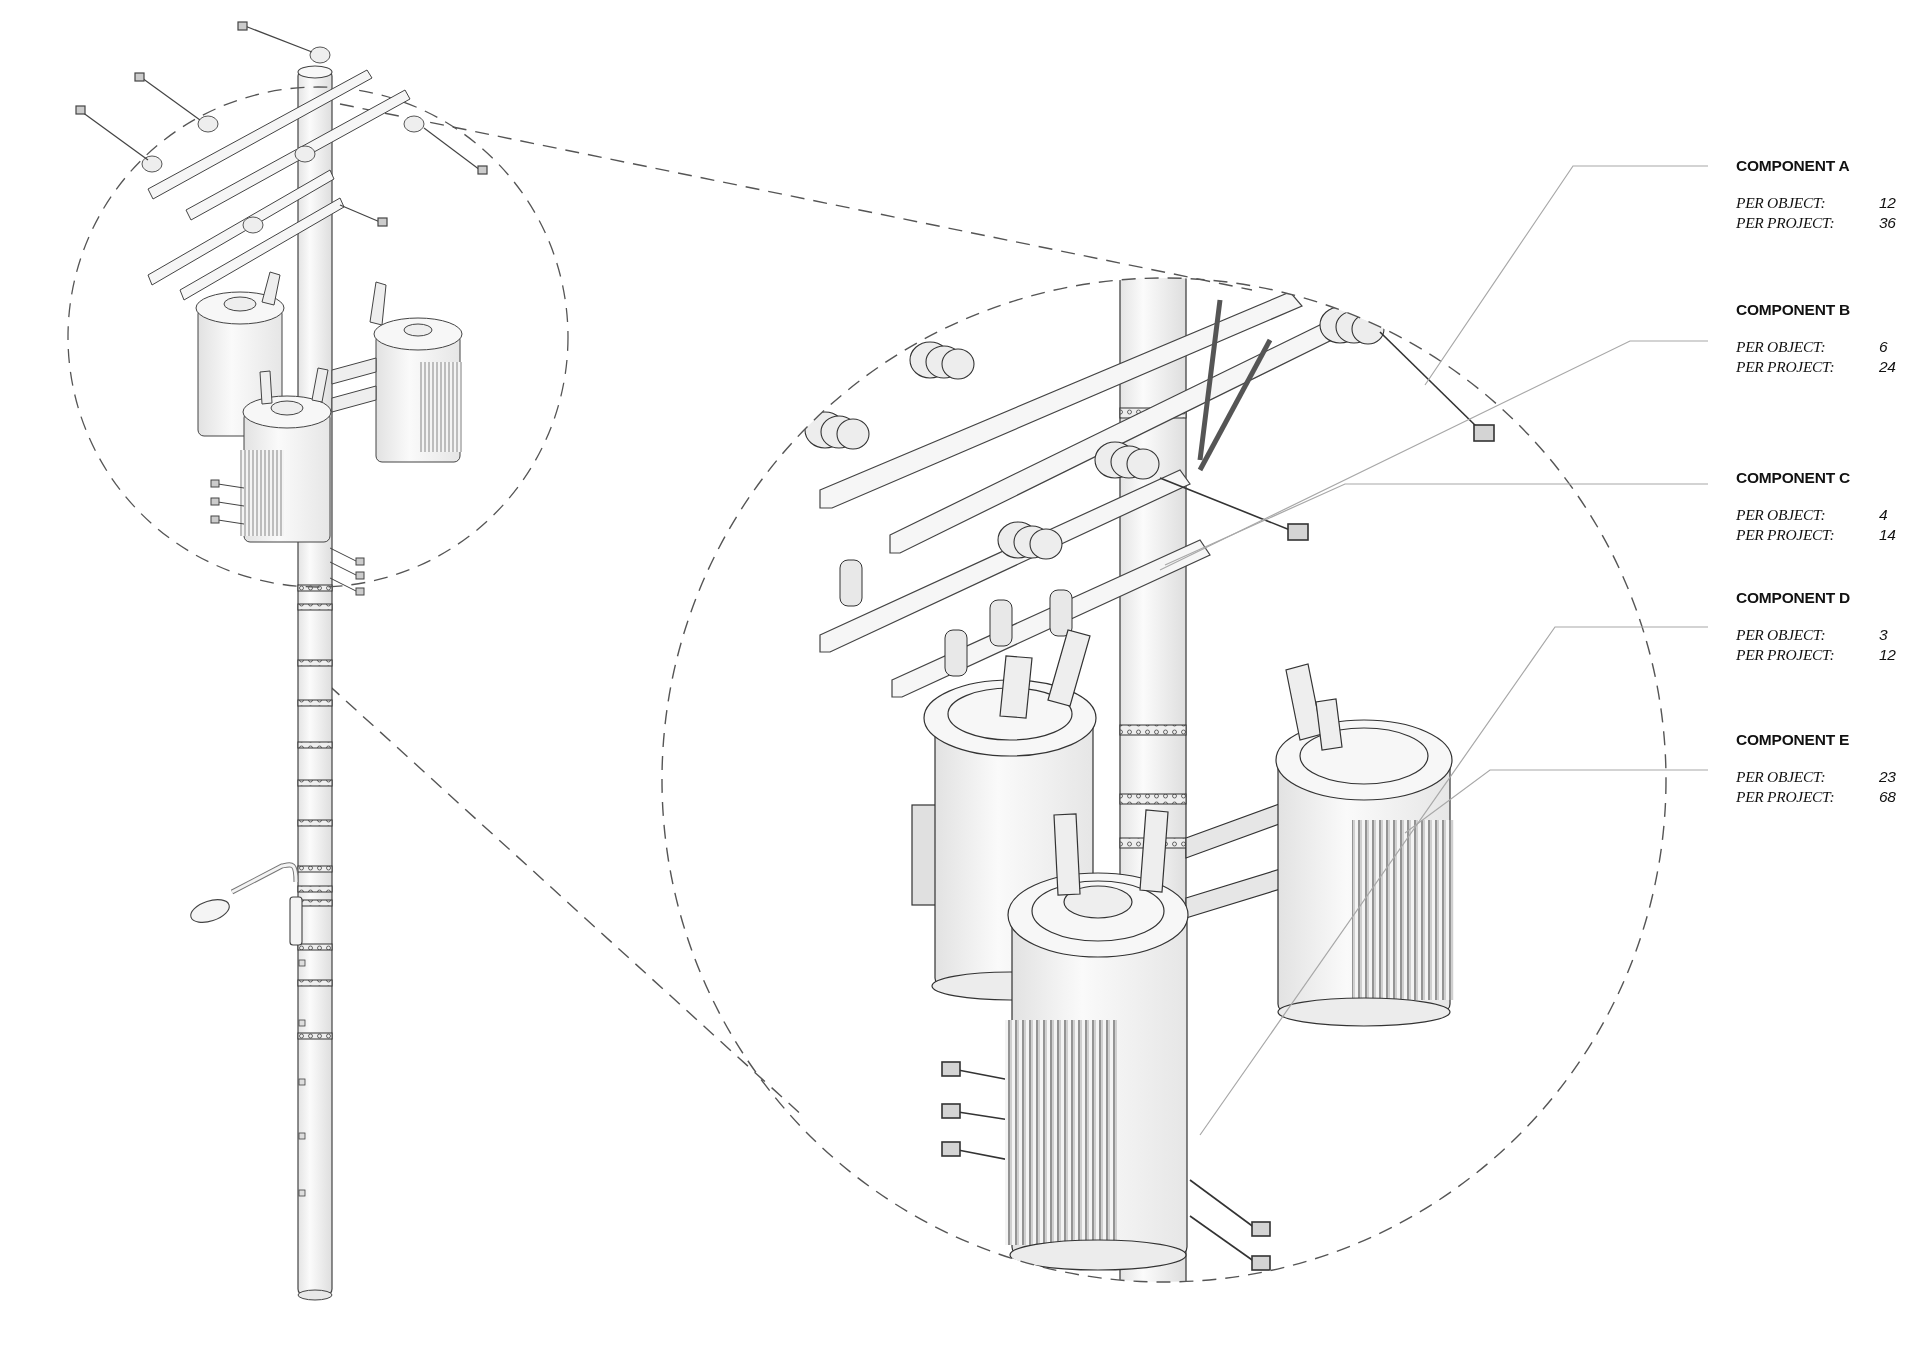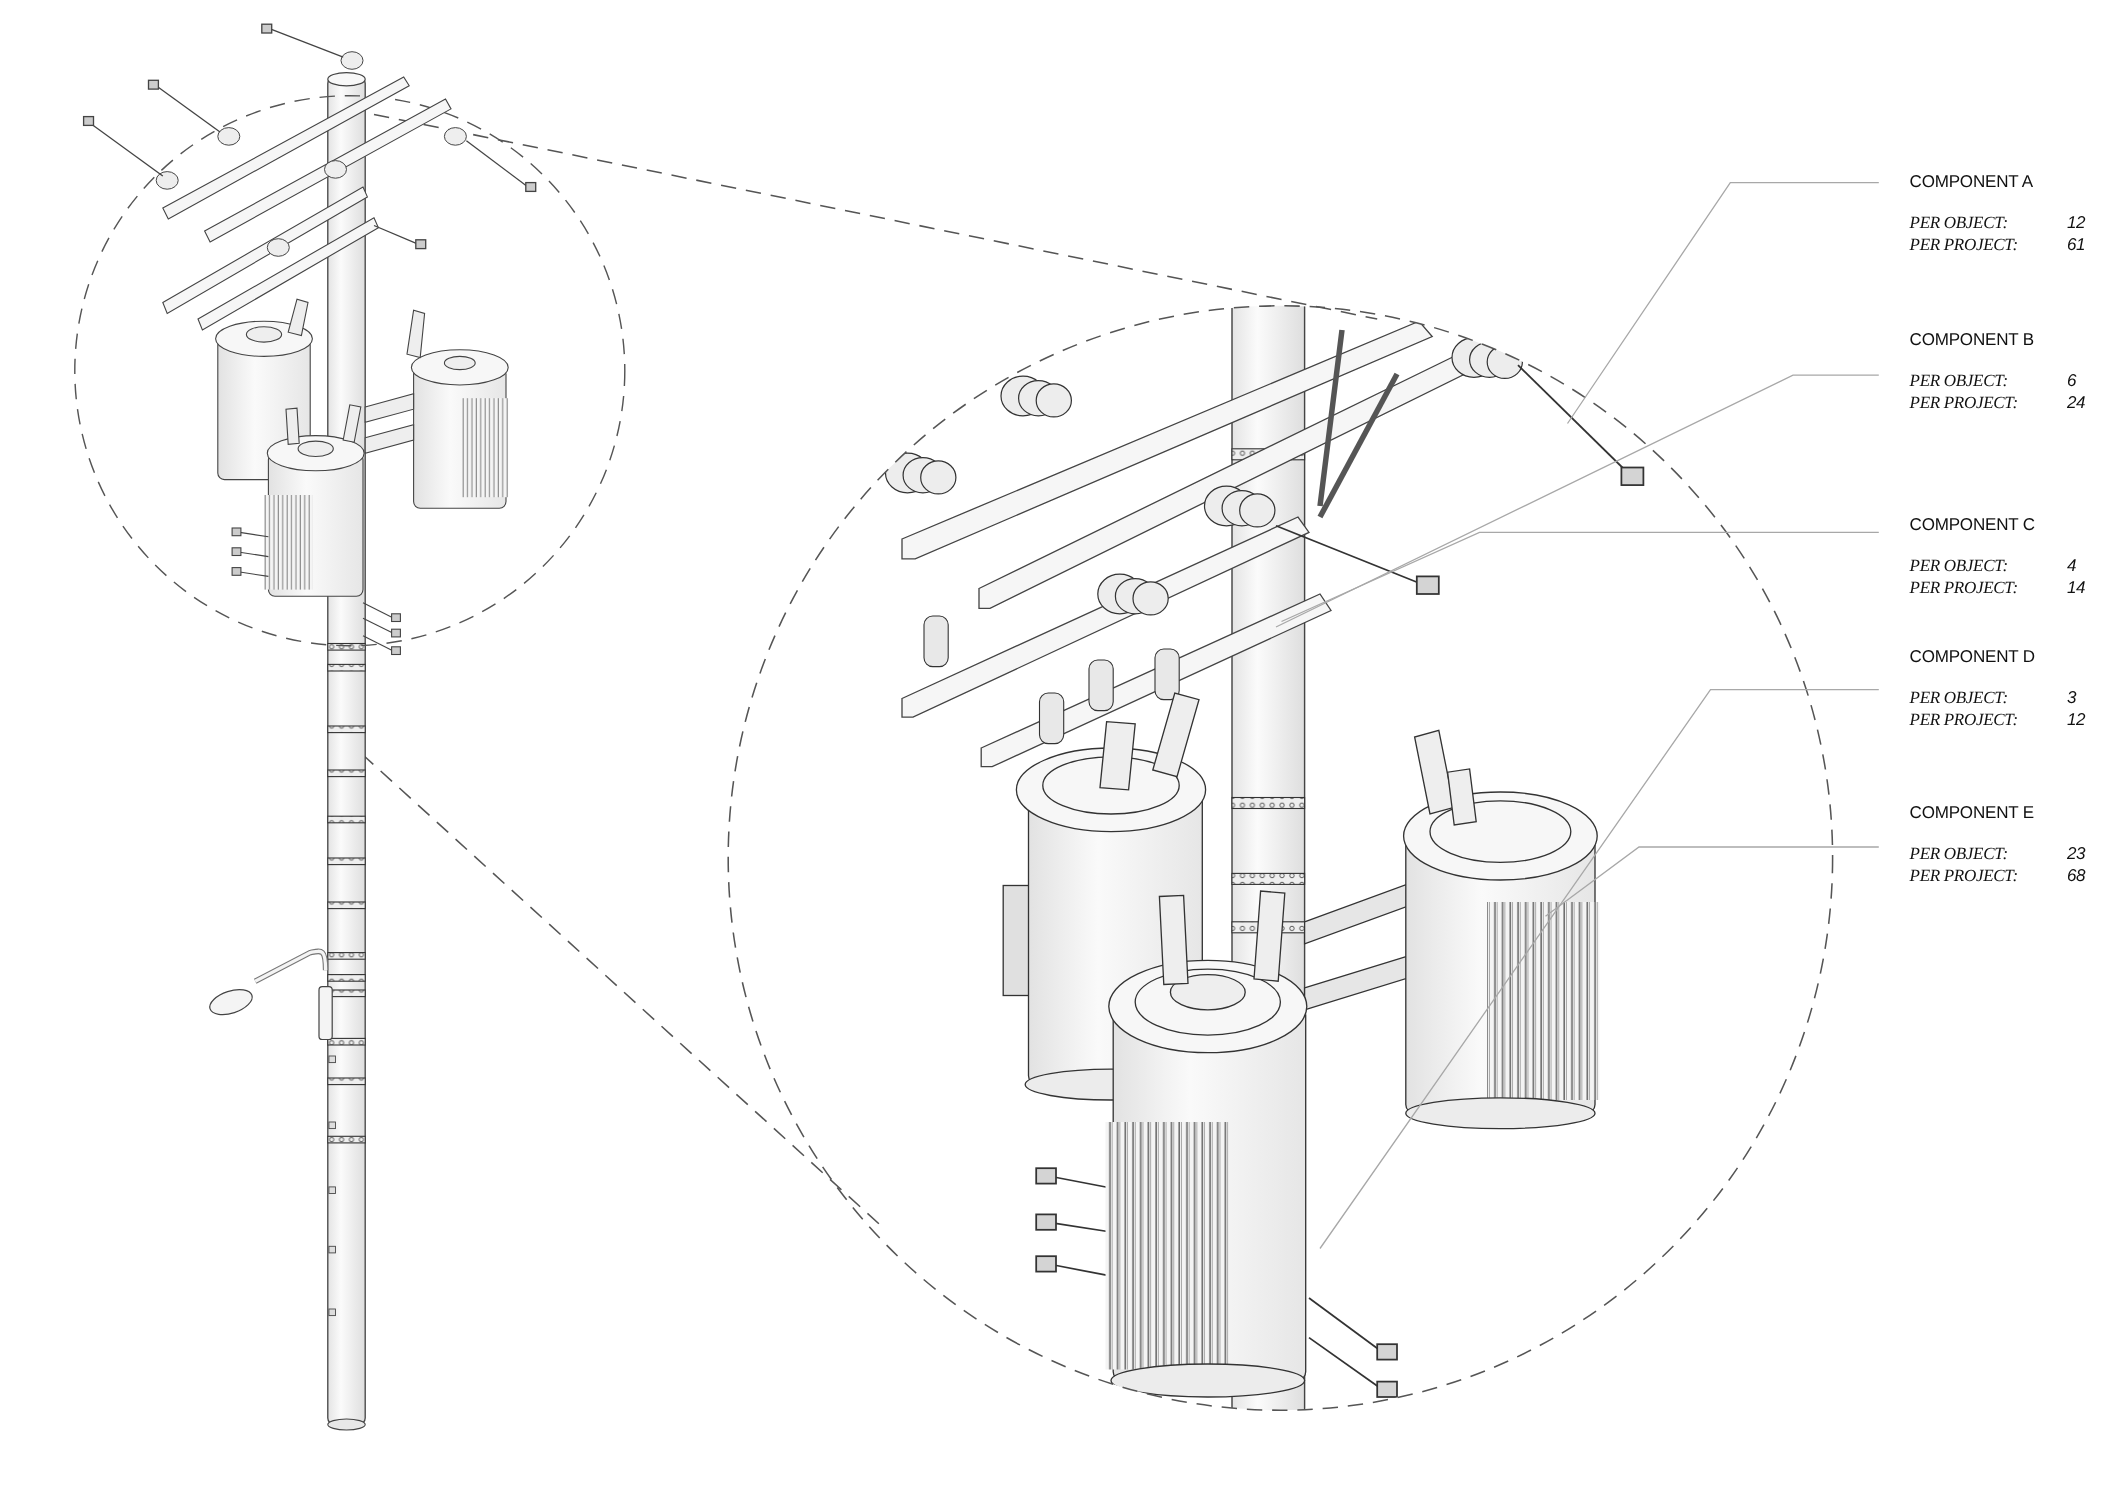--- a/index.html
+++ b/index.html
@@ -1,20 +1,20 @@
 <!DOCTYPE html>
 <html><head>
 <meta charset="utf-8">
 <style>
   html, body { margin: 0; padding: 0; background: #ffffff; }
   body { width: 1920px; height: 1361px; position: relative; overflow: hidden; font-family: "Liberation Sans", sans-serif; }
   #scene { position: absolute; left: 0; top: 0; width: 1920px; height: 1361px; }
   .legend { position: absolute; left: 1736px; top: 0; width: 184px; }
   .comp { position: absolute; left: 0; width: 180px; }
-  .comp-title { font-weight: normal; font-size: 15.5px; color: #111; letter-spacing: -0.2px; white-space: nowrap; }
+  .comp-title { font-weight: bold; font-size: 15.5px; color: #111; letter-spacing: -0.2px; white-space: nowrap; }
   .comp-row { font-style: italic; font-size: 15.5px; color: #111; position: relative; height: 20px; white-space: nowrap; letter-spacing: -0.3px; }
   .comp-row .k { position: absolute; left: 0; font-family: Liberation Serif, serif; }
   .comp-row .v { position: absolute; left: 143px; text-align: center; }
 </style>
 </head>
 <body>
 
 <svg id="scene" viewBox="0 0 1920 1361" xmlns="http://www.w3.org/2000/svg">
   <defs>
     <linearGradient id="poleGrad" x1="0" x2="1" y1="0" y2="0">
@@ -284,21 +284,21 @@
 <div class="legend">
   <div class="comp" style="top:157px">
     <div class="comp-title">COMPONENT A</div>
     <div style="height:19px"></div>
     <div class="comp-row">
         <span class="k">PER OBJECT:</span>
         <span class="v">12</span>
       </div>
     <div class="comp-row">
         <span class="k">PER PROJECT:</span>
-        <span class="v">61</span>
+        <span class="v">36</span>
       </div>
   </div>
   <div class="comp" style="top:301px">
     <div class="comp-title">COMPONENT B</div>
     <div style="height:19px"></div>
     <div class="comp-row">
         <span class="k">PER OBJECT:</span>
         <span class="v">6</span>
       </div>
     <div class="comp-row">

